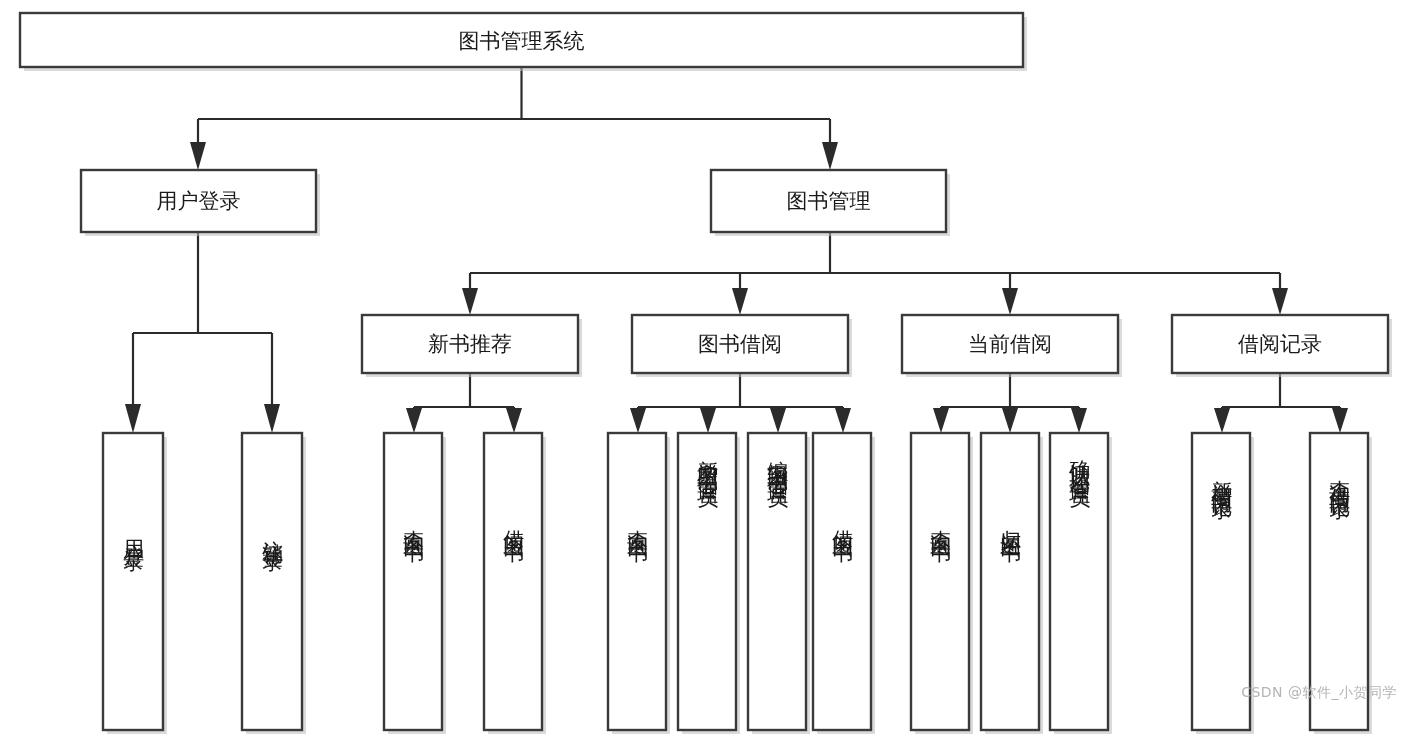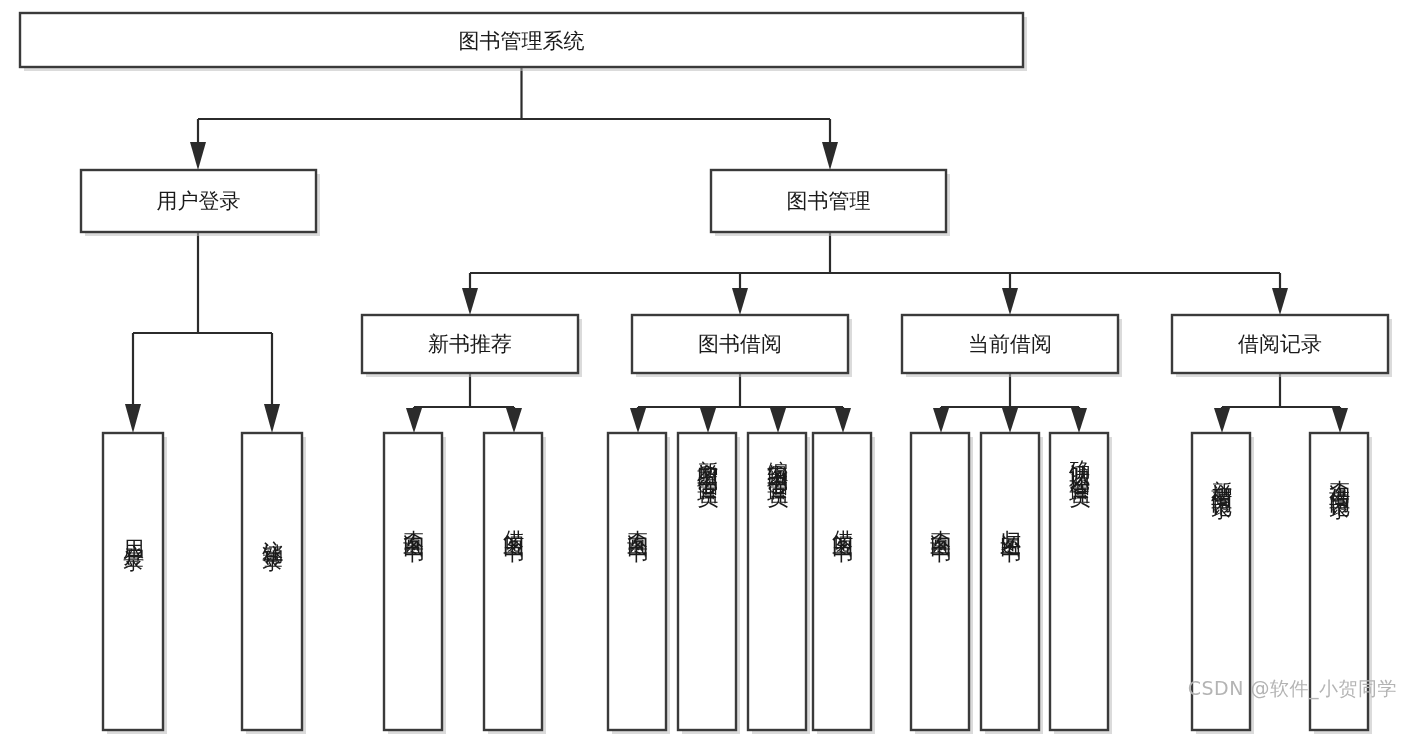--- a/index.html
+++ b/index.html
@@ -69,21 +69,21 @@
     line-height: 1.22;
     letter-spacing: 4px;
     color: #1a1a1a;
     white-space: nowrap;
   }
   .watermark {
     position: absolute;
     right: 8px;
     bottom: 4px;
     font-family: "DejaVu Sans", "Liberation Sans", sans-serif;
-    font-size: 19px;
+    font-size: 14px;
     color: #b4b4b4;
     letter-spacing: 0.5px;
     white-space: nowrap;
   }
 </style>
 </head>
 <body>
 
 <div id="diagram-root">
 

